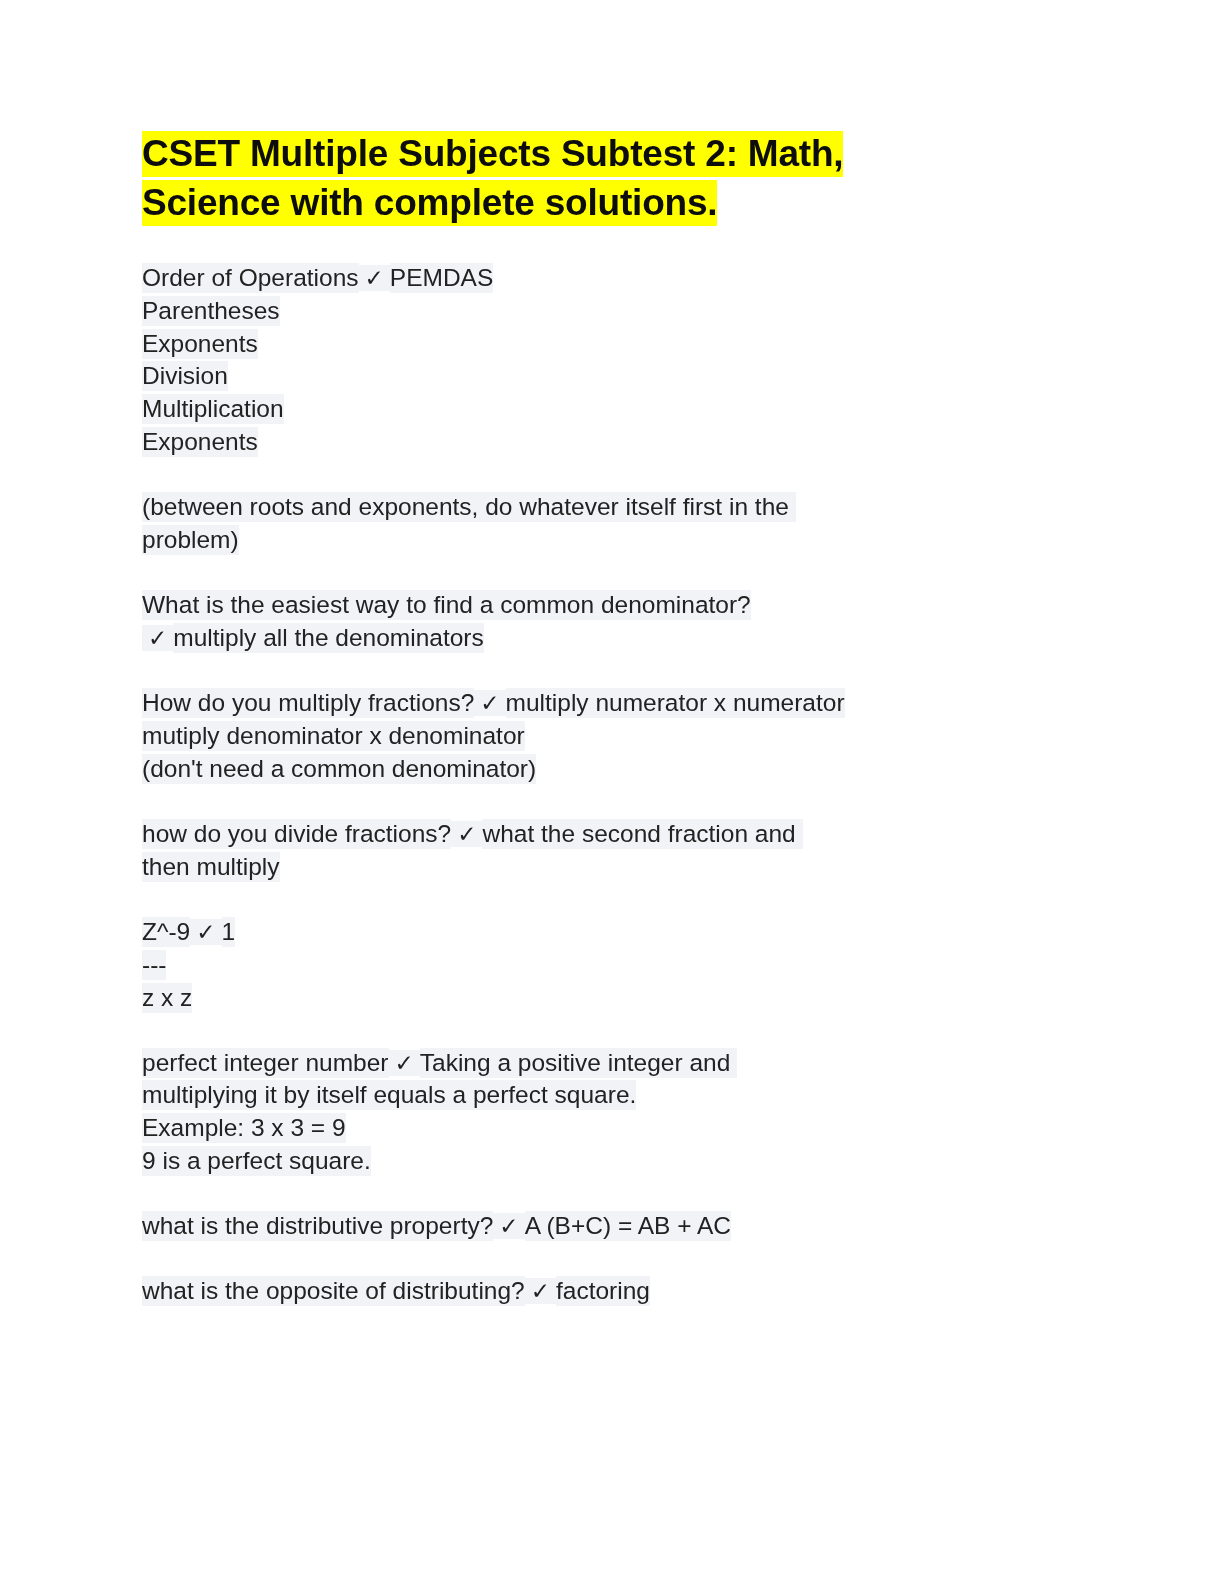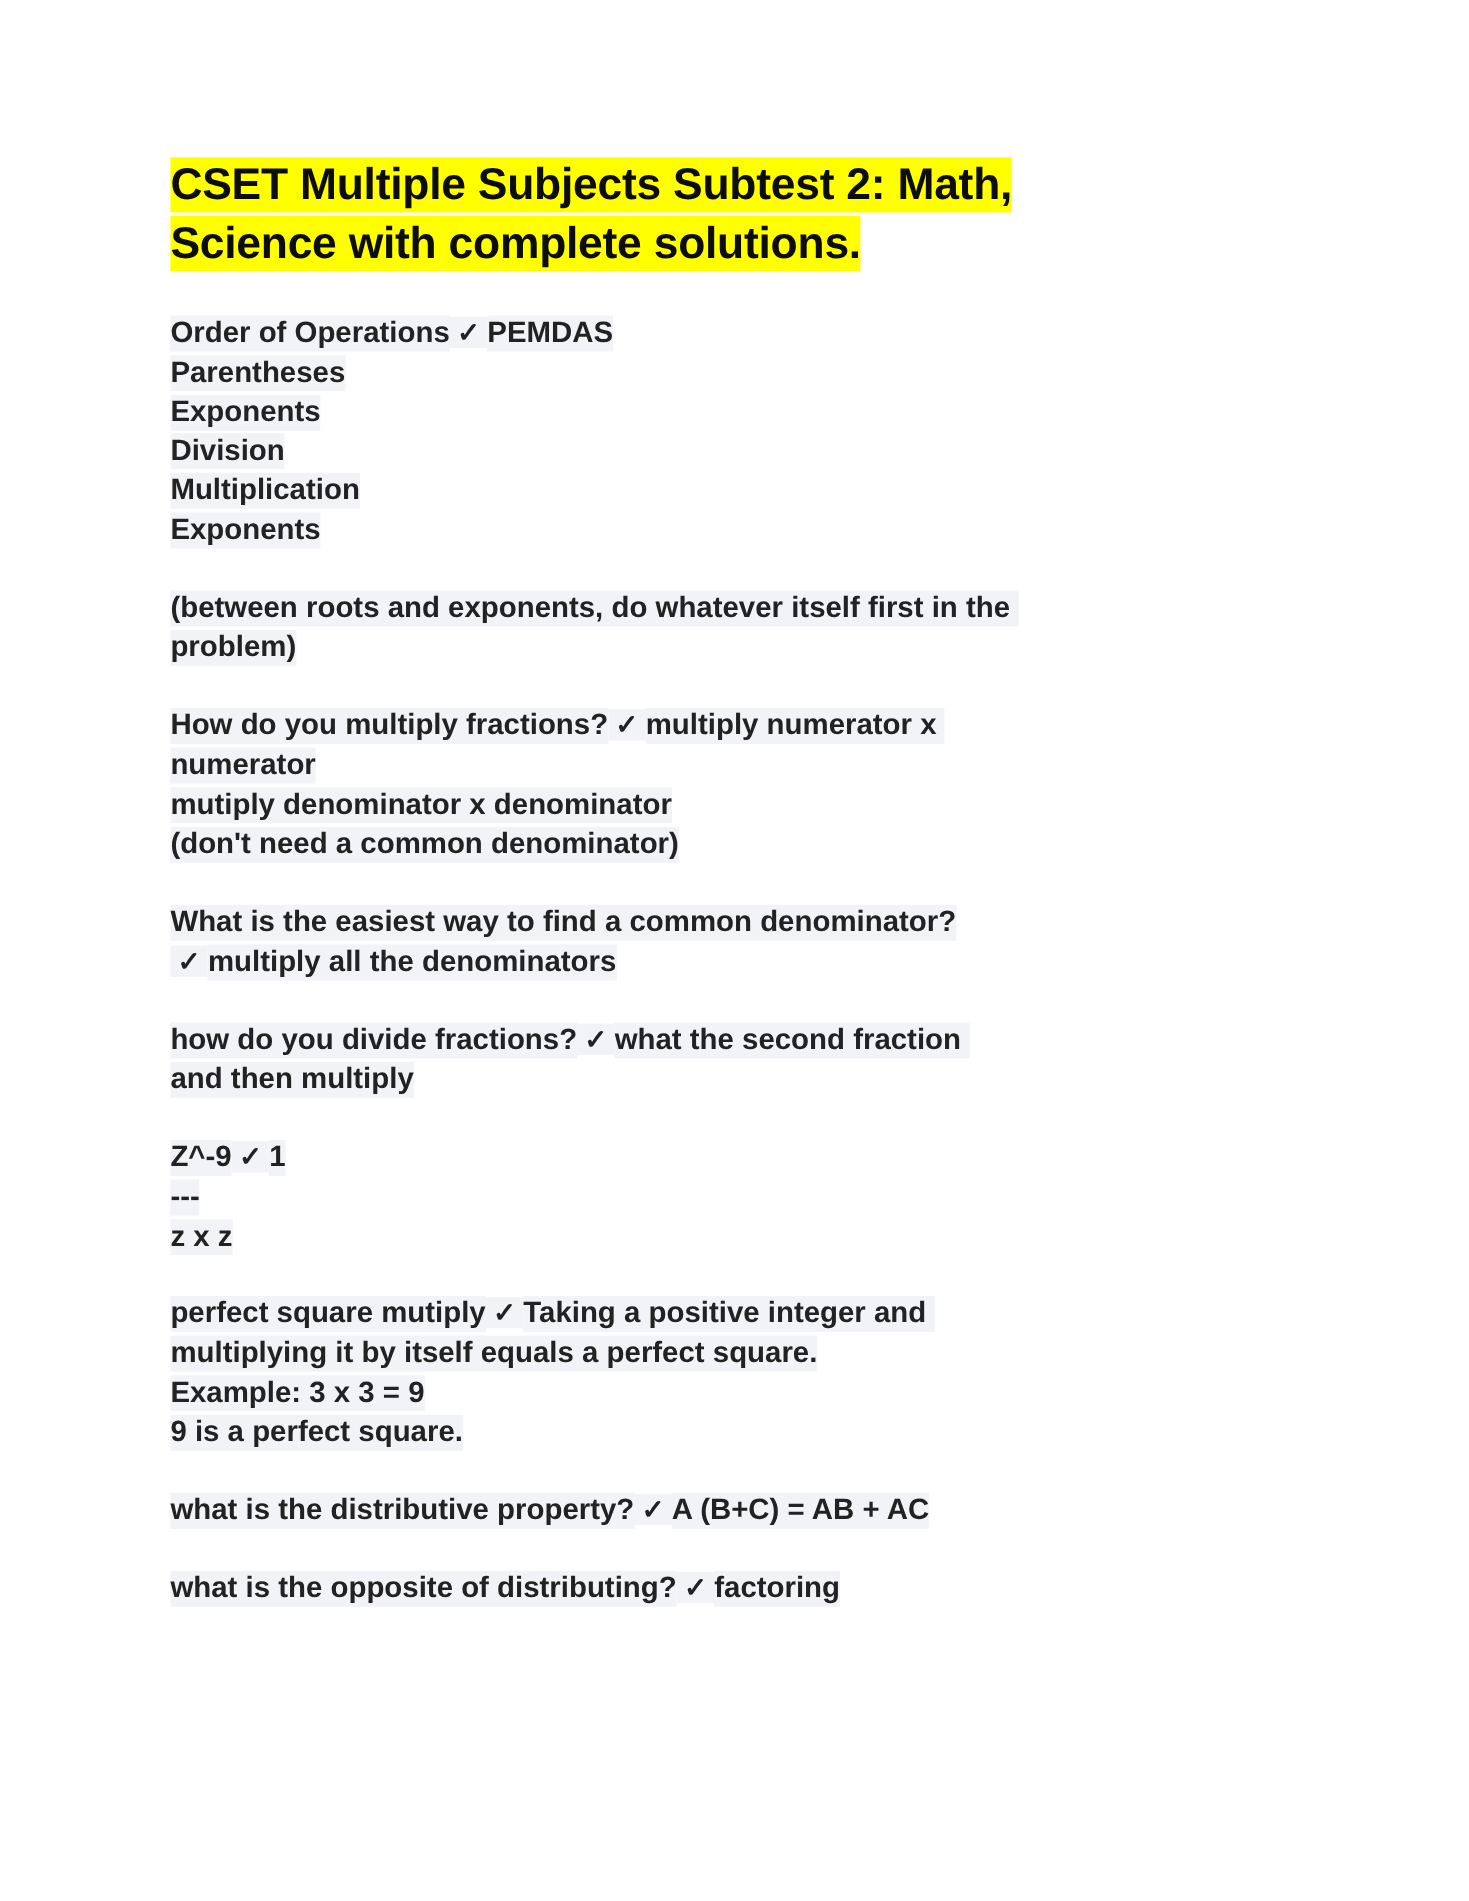--- a/index.html
+++ b/index.html
@@ -35,21 +35,20 @@
   }
   .doc-title .hl {
     background: #ffff00;
     box-decoration-break: clone;
     -webkit-box-decoration-break: clone;
     padding: 2px 0 3px 0;
   }
   .qa-block {
     margin: 0 0 32px 0;
     max-width: 935px;
-    font-weight: bold;
   }
   .ln {
     font-size: 24.5px;
     line-height: 1.345;
     color: #222222;
     white-space: pre-wrap;
   }
   .shade {
     background: #f2f3f7;
     box-decoration-break: clone;
@@ -75,41 +74,41 @@
     <div class="ln"><span class="shade">Division</span></div>
     <div class="ln"><span class="shade">Multiplication</span></div>
     <div class="ln"><span class="shade">Exponents</span></div>
   </div>
 
   <div class="qa-block">
     <div class="ln"><span class="shade">(between roots and exponents, do whatever itself first in the problem)</span></div>
   </div>
 
   <div class="qa-block">
+    <div class="ln"><span class="shade">What is the easiest way to find a common denominator?</span><span class="shade check">✓</span><span class="shade">multiply all the denominators</span></div>
+  </div>
+
+  <div class="qa-block">
     <div class="ln"><span class="shade">How do you multiply fractions?</span><span class="shade check">✓</span><span class="shade">multiply numerator x numerator</span></div>
     <div class="ln"><span class="shade">mutiply denominator x denominator</span></div>
     <div class="ln"><span class="shade">(don't need a common denominator)</span></div>
-  </div>
-
-  <div class="qa-block">
-    <div class="ln"><span class="shade">What is the easiest way to find a common denominator?</span><span class="shade check">✓</span><span class="shade">multiply all the denominators</span></div>
   </div>
 
   <div class="qa-block">
     <div class="ln"><span class="shade">how do you divide fractions?</span><span class="shade check">✓</span><span class="shade">what the second fraction and then multiply</span></div>
   </div>
 
   <div class="qa-block">
     <div class="ln"><span class="shade">Z^-9</span><span class="shade check">✓</span><span class="shade">1</span></div>
     <div class="ln"><span class="shade">---</span></div>
     <div class="ln"><span class="shade">z x z</span></div>
   </div>
 
   <div class="qa-block">
-    <div class="ln"><span class="shade">perfect square mutiply</span><span class="shade check">✓</span><span class="shade">Taking a positive integer and multiplying it by itself equals a perfect square.</span></div>
+    <div class="ln"><span class="shade">perfect integer number</span><span class="shade check">✓</span><span class="shade">Taking a positive integer and multiplying it by itself equals a perfect square.</span></div>
     <div class="ln"><span class="shade">Example: 3 x 3 = 9</span></div>
     <div class="ln"><span class="shade">9 is a perfect square.</span></div>
   </div>
 
   <div class="qa-block">
     <div class="ln"><span class="shade">what is the distributive property?</span><span class="shade check">✓</span><span class="shade">A (B+C) = AB + AC</span></div>
   </div>
 
   <div class="qa-block">
     <div class="ln"><span class="shade">what is the opposite of distributing?</span><span class="shade check">✓</span><span class="shade">factoring</span></div>

